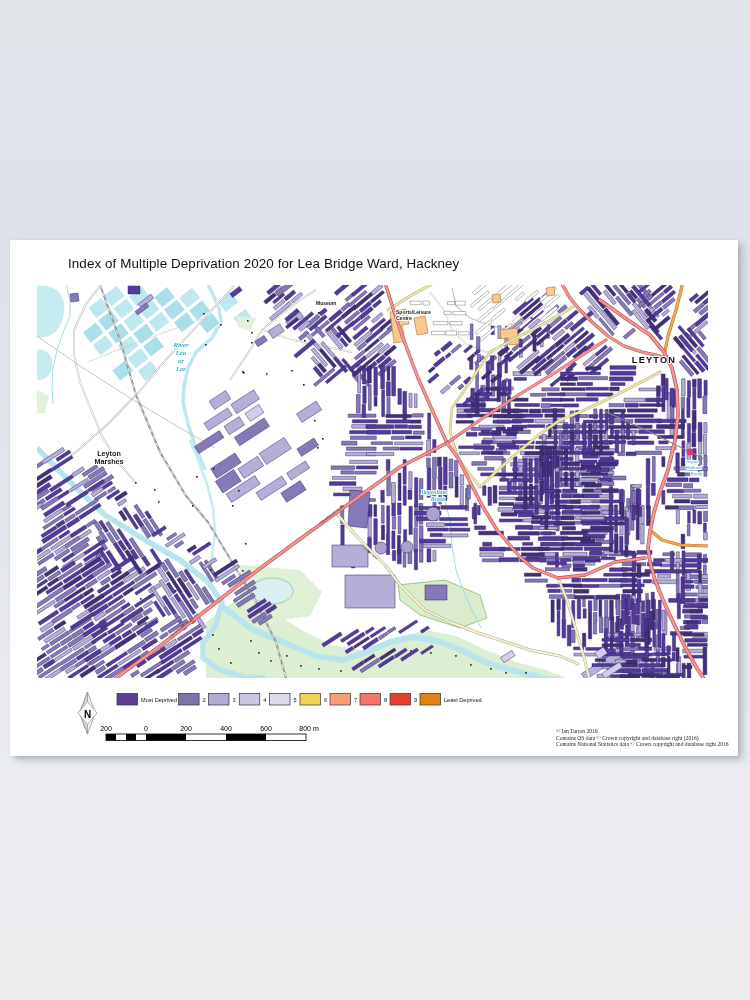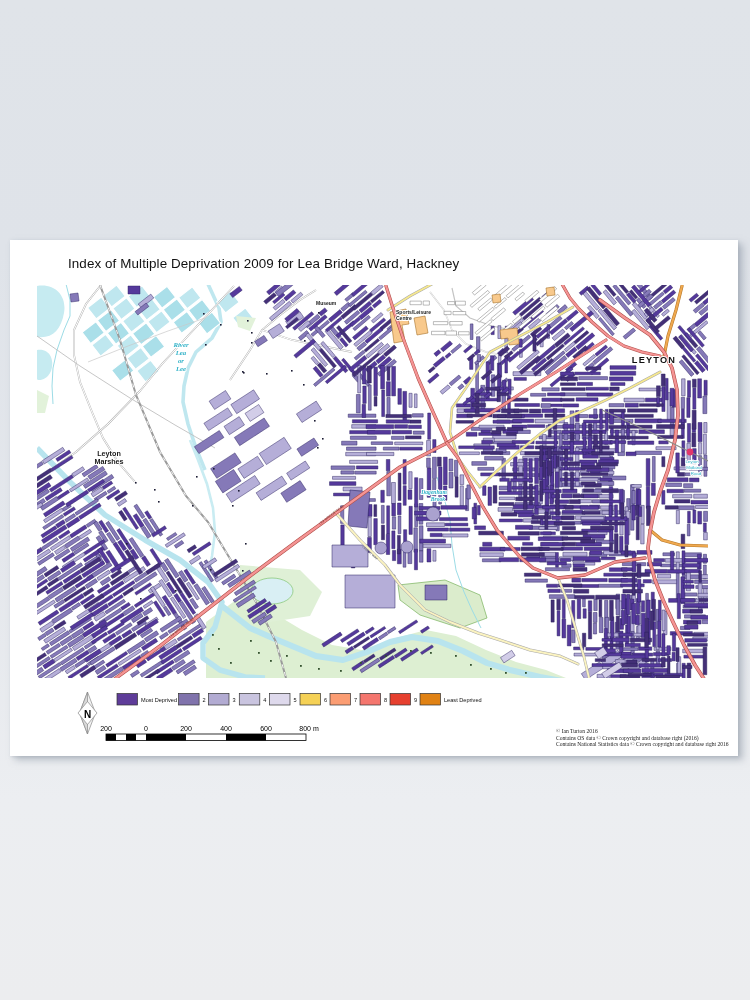--- a/index.html
+++ b/index.html
@@ -8,21 +8,21 @@
   font-family:"Liberation Sans", sans-serif;}
 #poster{position:absolute;left:10px;top:240px;width:728px;height:516px;background:#fff;
   box-shadow:5px 4px 7px rgba(138,147,162,.5), 1px 1px 3px rgba(150,158,170,.35);}
 #title{position:absolute;left:68px;top:256px;font-size:13.4px;color:#111;letter-spacing:0.1px;}
 </style>
 </head>
 <body>
 
 <div id="poster"></div>
 
-<div id="title">Index of Multiple Deprivation 2009 for Lea Bridge Ward, Hackney</div>
+<div id="title">Index of Multiple Deprivation 2020 for Lea Bridge Ward, Hackney</div>
 <svg style="position:absolute;left:0;top:0" width="750" height="1000" viewBox="0 0 750 1000">
 <defs>
       <clipPath id="mapclip">
         <rect x="37" y="285" width="671" height="393"></rect>
       </clipPath>
     </defs>
 <g clip-path="url(#mapclip)">
 
 <rect x="37" y="285" width="671" height="393" fill="#ffffff"></rect>
 

